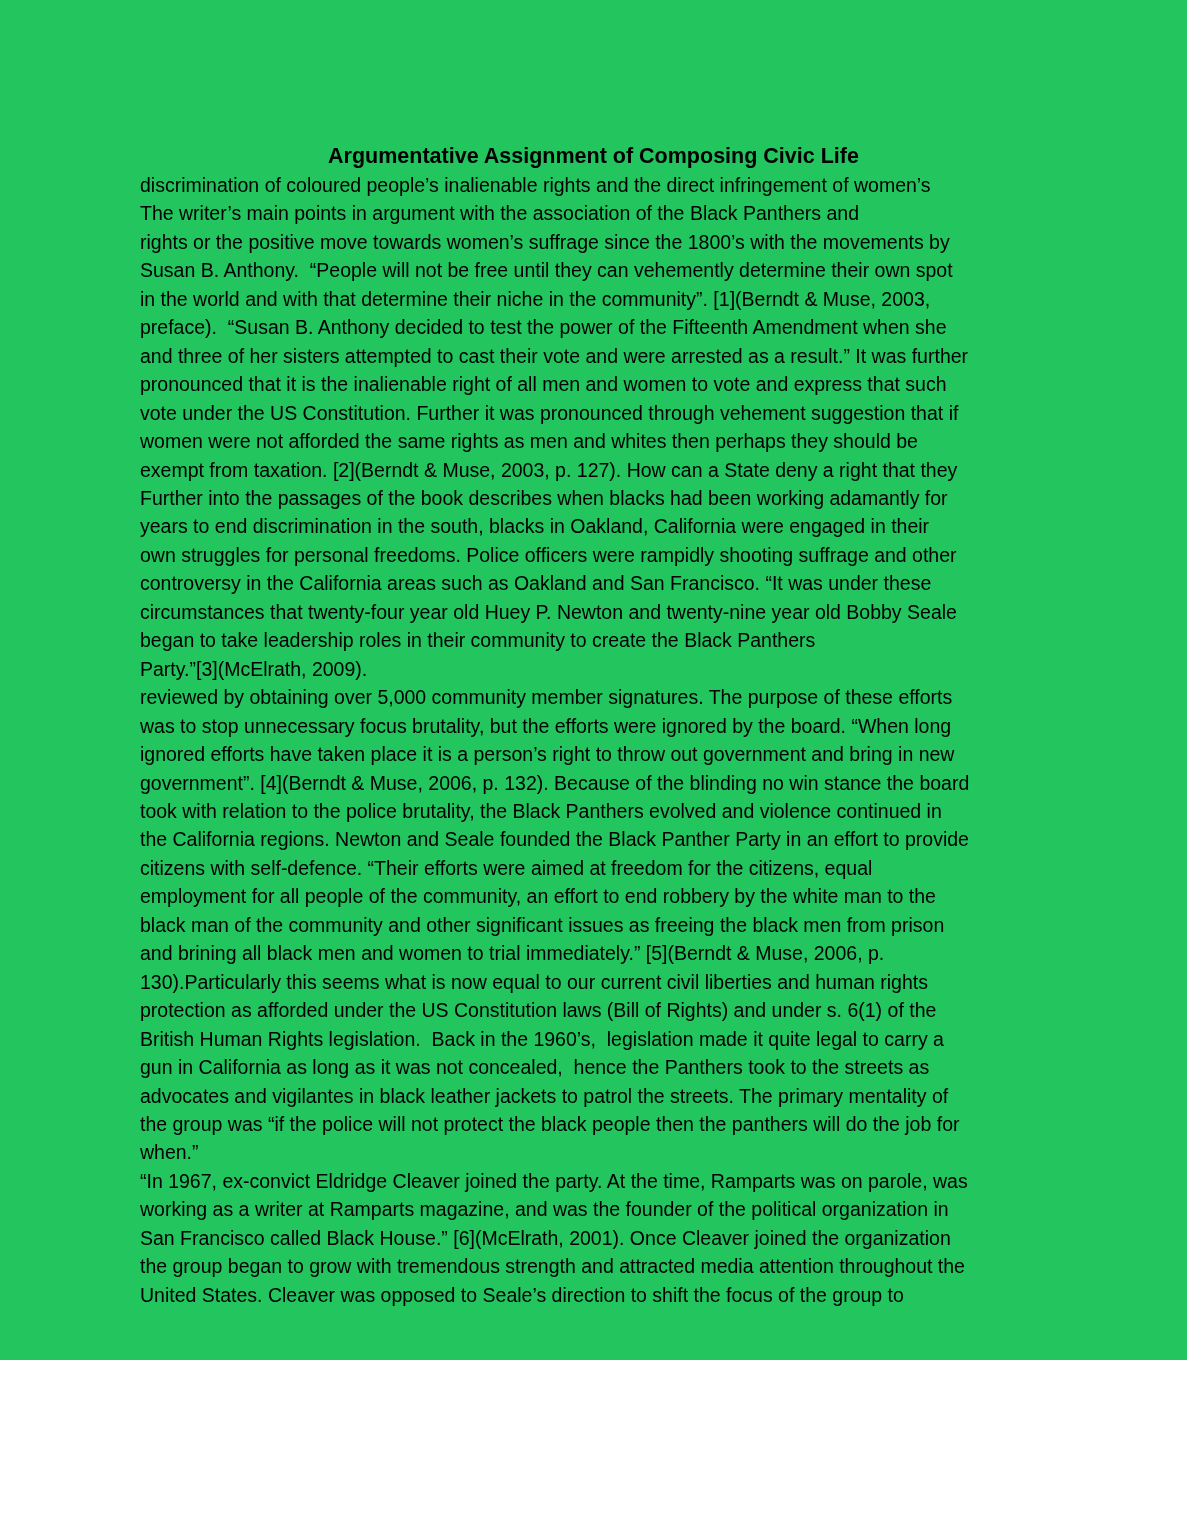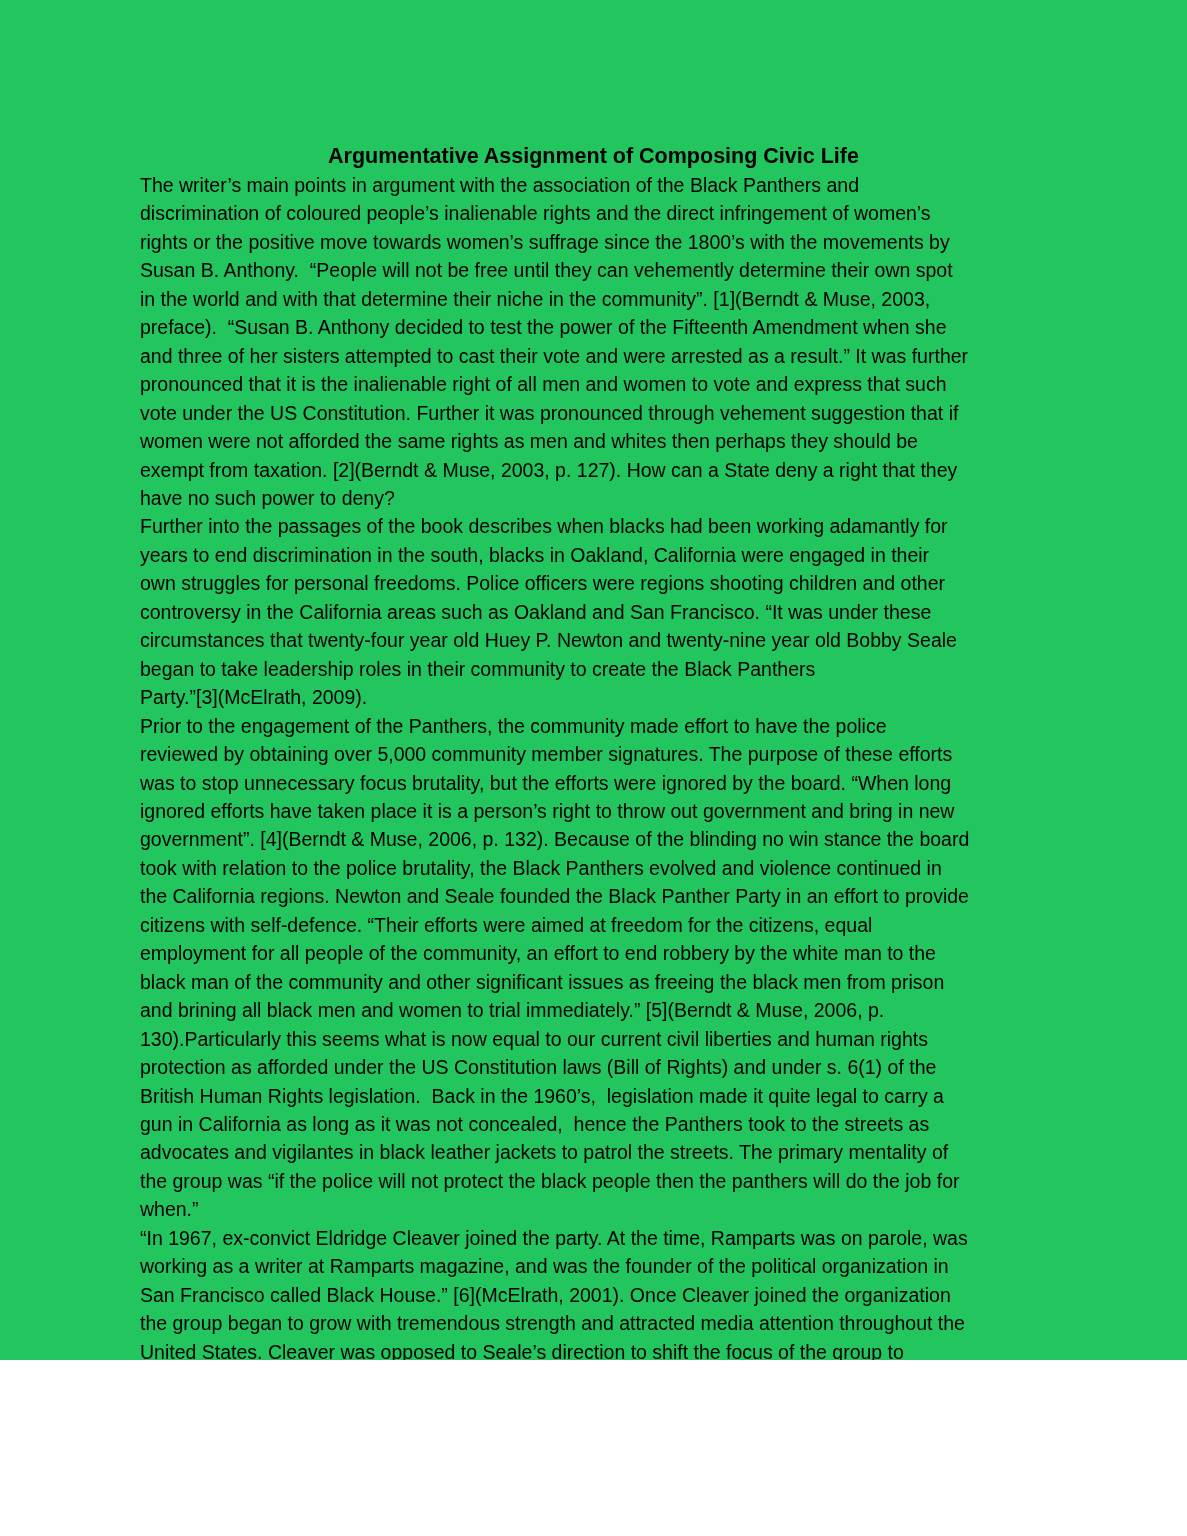--- a/index.html
+++ b/index.html
@@ -47,44 +47,42 @@
   }
 </style>
 </head>
 <body>
 
 <div class="page">
   <div class="document">
     <h1 class="doc-title">Argumentative Assignment of Composing Civic Life</h1>
     <div class="doc-body">
         <div class="paragraph">
+          <div class="text-line">discrimination of coloured people’s inalienable rights and the direct infringement of women’s</div>
           <div class="text-line">The writer’s main points in argument with the association of the Black Panthers and</div>
-          <div class="text-line">discrimination of coloured people’s inalienable rights and the direct infringement of women’s</div>
           <div class="text-line">rights or the positive move towards women’s suffrage since the 1800’s with the movements by</div>
           <div class="text-line">Susan B. Anthony.  “People will not be free until they can vehemently determine their own spot</div>
           <div class="text-line">in the world and with that determine their niche in the community”. [1](Berndt &amp; Muse, 2003,</div>
           <div class="text-line">preface).  “Susan B. Anthony decided to test the power of the Fifteenth Amendment when she</div>
           <div class="text-line">and three of her sisters attempted to cast their vote and were arrested as a result.” It was further</div>
           <div class="text-line">pronounced that it is the inalienable right of all men and women to vote and express that such</div>
           <div class="text-line">vote under the US Constitution. Further it was pronounced through vehement suggestion that if</div>
           <div class="text-line">women were not afforded the same rights as men and whites then perhaps they should be</div>
           <div class="text-line">exempt from taxation. [2](Berndt &amp; Muse, 2003, p. 127). How can a State deny a right that they</div>
-          <div class="text-line">have no such power to deny?</div>
         </div>
         <div class="paragraph">
           <div class="text-line">Further into the passages of the book describes when blacks had been working adamantly for</div>
           <div class="text-line">years to end discrimination in the south, blacks in Oakland, California were engaged in their</div>
-          <div class="text-line">own struggles for personal freedoms. Police officers were regions shooting children and other</div>
+          <div class="text-line">own struggles for personal freedoms. Police officers were rampidly shooting suffrage and other</div>
           <div class="text-line">controversy in the California areas such as Oakland and San Francisco. “It was under these</div>
           <div class="text-line">circumstances that twenty-four year old Huey P. Newton and twenty-nine year old Bobby Seale</div>
           <div class="text-line">began to take leadership roles in their community to create the Black Panthers</div>
           <div class="text-line">Party.”[3](McElrath, 2009).</div>
         </div>
         <div class="paragraph">
-          <div class="text-line">Prior to the engagement of the Panthers, the community made effort to have the police</div>
           <div class="text-line">reviewed by obtaining over 5,000 community member signatures. The purpose of these efforts</div>
           <div class="text-line">was to stop unnecessary focus brutality, but the efforts were ignored by the board. “When long</div>
           <div class="text-line">ignored efforts have taken place it is a person’s right to throw out government and bring in new</div>
           <div class="text-line">government”. [4](Berndt &amp; Muse, 2006, p. 132). Because of the blinding no win stance the board</div>
           <div class="text-line">took with relation to the police brutality, the Black Panthers evolved and violence continued in</div>
           <div class="text-line">the California regions. Newton and Seale founded the Black Panther Party in an effort to provide</div>
           <div class="text-line">citizens with self-defence. “Their efforts were aimed at freedom for the citizens, equal</div>
           <div class="text-line">employment for all people of the community, an effort to end robbery by the white man to the</div>
           <div class="text-line">black man of the community and other significant issues as freeing the black men from prison</div>
           <div class="text-line">and brining all black men and women to trial immediately.” [5](Berndt &amp; Muse, 2006, p.</div>

